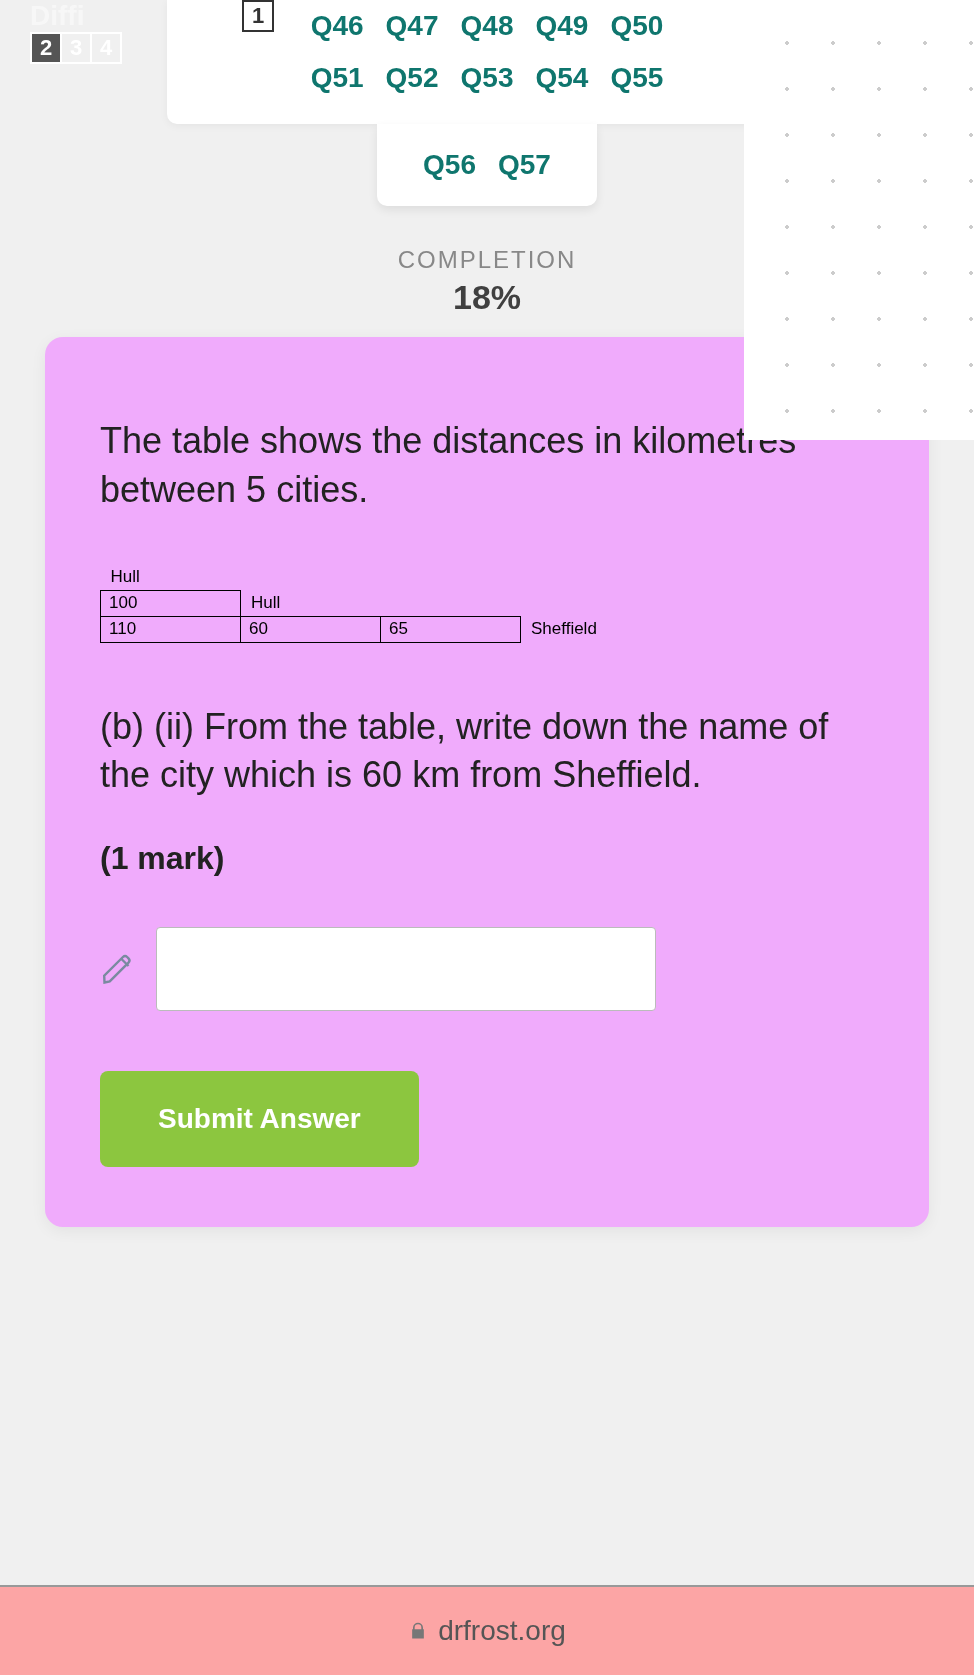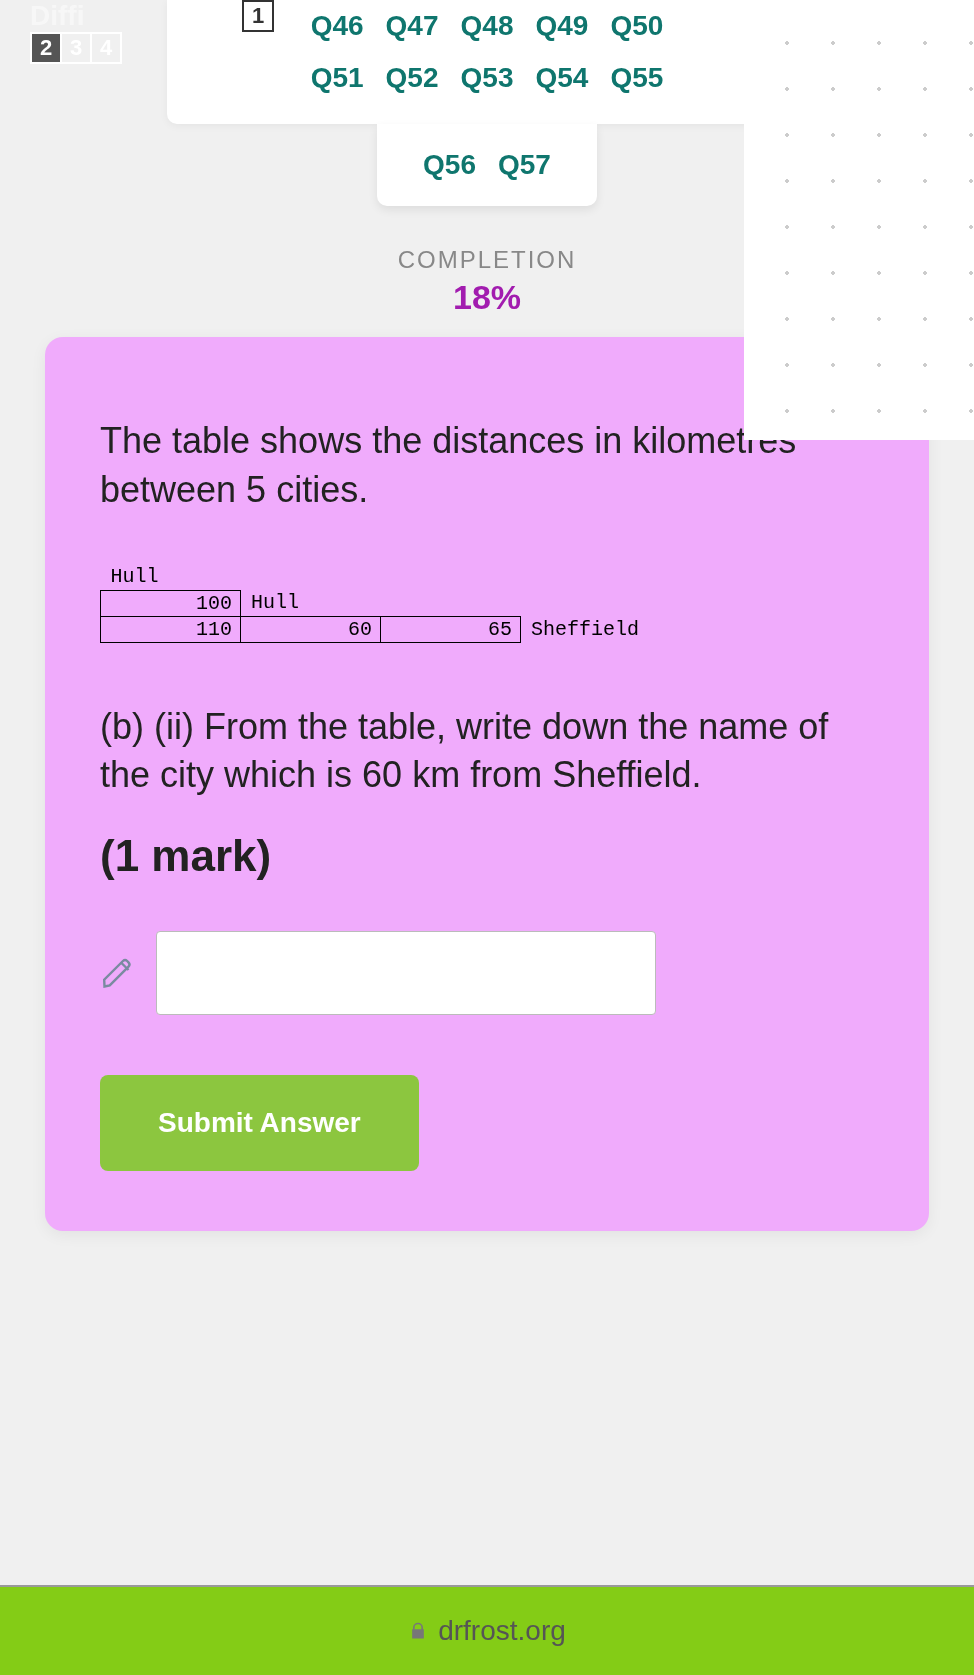--- a/index.html
+++ b/index.html
@@ -13,40 +13,40 @@
 .top-overlay .box.inv { background:#555; }
 .top-overlay .box.one { position:absolute; top:0; left:212px; background:#fff; color:#333; border-color:#333; }
 
 .qgrid-wrap { margin:0 auto; width:640px; background:#fff; border-radius:0 0 10px 10px; box-shadow:0 2px 8px rgba(0,0,0,0.05); padding-bottom:20px; }
 .qrow { display:flex; justify-content:center; gap:22px; padding:10px 0; }
 .qrow span { font-size:28px; font-weight:700; color:#0f766e; cursor:pointer; }
 .qgrid2 { margin:0 auto; width:220px; background:#fff; border-radius:0 0 10px 10px; box-shadow:0 4px 10px rgba(0,0,0,0.08); padding:15px 8px; }
 
 .completion { text-align:center; margin-top:40px; }
 .completion .lbl { font-size:24px; letter-spacing:2px; color:#888; font-weight:400; }
-.completion .val { font-size:34px; font-weight:700; color:#a21caf; margin-top:4px; }
+.completion .val { font-size:34px; font-weight:700; color:#404040; margin-top:4px; }
 
 .card { background:#f0abfc; border-radius:18px; margin:20px 45px 40px 45px; padding:80px 55px 60px 55px; box-shadow:0 4px 16px rgba(0,0,0,0.06); }
 .intro { font-size:36px; line-height:1.35; color:#222; }
 
-.dist-table { margin-top:50px; font-family:Liberation Mono, monospace; font-size:20px; color:#000; }
+.dist-table { margin-top:50px; font-family:Liberation Sans, sans-serif; font-size:17px; color:#000; }
 .dist-table table { border-collapse:collapse; }
-.dist-table td { border:1.5px solid #000; text-align:right; padding:0 8px; width:140px; height:26px; }
+.dist-table td { border:1.5px solid #000; text-align:left; padding:0 8px; width:140px; height:26px; }
 .dist-table td.noborder { border:none; text-align:left; padding-left:10px; }
 
 .question { font-size:36px; line-height:1.35; color:#222; margin-top:60px; }
-.marks { font-size:44px; font-weight:700; color:#222; margin-top:31px; }
+.marks { font-size:32px; font-weight:700; color:#222; margin-top:40px; }
 
 .answer-row { display:flex; align-items:center; margin-top:50px; gap:20px; }
 .pencil { width:36px; height:36px; }
 .ans-input { width:500px; height:84px; border:1.5px solid #bbb; border-radius:4px; font-size:28px; padding:0 14px; }
 
 .submit { margin-top:60px; background:#8cc63f; color:#fff; font-size:28px; font-weight:600; border:none; border-radius:8px; padding:32px 58px; cursor:pointer; }
 
-.bottombar { position:absolute; bottom:0; left:0; right:0; height:90px; background:#84cc16; border-top:2px solid #999; display:flex; align-items:center; justify-content:center; gap:10px; font-size:28px; color:#555; }
+.bottombar { position:absolute; bottom:0; left:0; right:0; height:90px; background:#fca5a5; border-top:2px solid #999; display:flex; align-items:center; justify-content:center; gap:10px; font-size:28px; color:#555; }
 .lock { width:20px; height:20px; }
 
 .dots { position:absolute; top:0; right:0; width:230px; height:440px; background:#fff; overflow:hidden; }
 .dots::before { content:""; position:absolute; inset:0;
  background-image:radial-gradient(#ccc 2px, transparent 2px);
  background-size:46px 46px; background-position:20px 20px; }
 </style>
 </head>
 <body>
 

